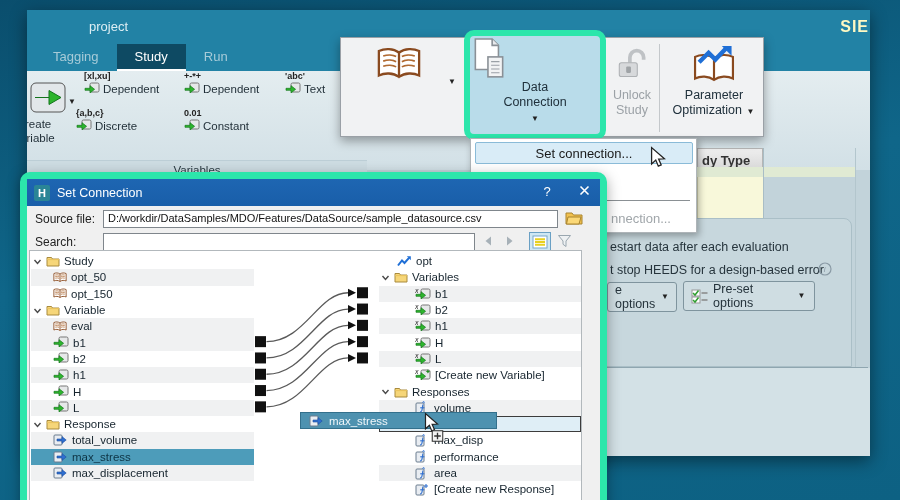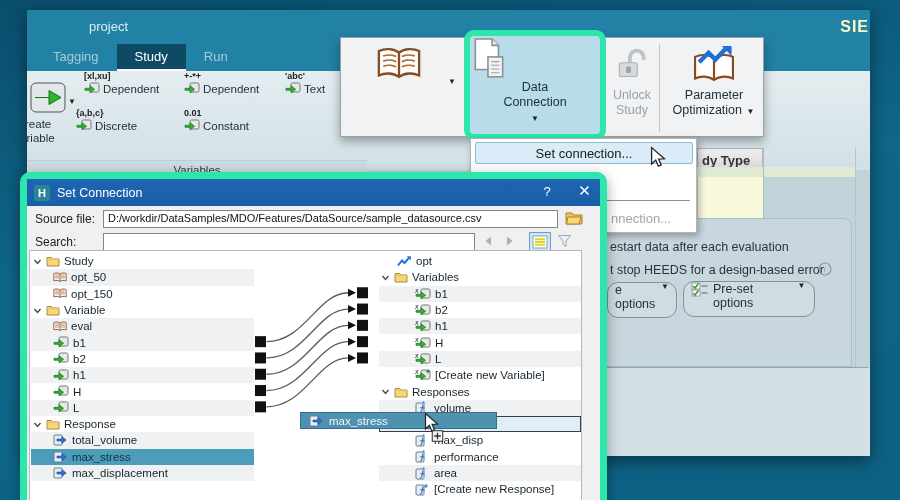--- a/index.html
+++ b/index.html
@@ -38,22 +38,22 @@
                font-size:13px; font-weight:bold; color:#333; padding:4px 0 0 4px; }
   .greenstrip { position:absolute; left:670px; top:157px; width:158px; height:10px; background:#e0ead3; }
   .yellowblock { position:absolute; left:670px; top:167px; width:66px; height:45px; background:#f8f8da; border-left:1px solid #cfcfb0; }
   .vline1 { position:absolute; left:736px; top:138px; width:1px; height:220px; background:#a9bdc5; }
   .vline2 { position:absolute; left:828px; top:138px; width:1px; height:307px; background:#b3c6cd; }
   .optpanel { position:absolute; left:575px; top:208px; width:250px; height:149px;
               background:#c7d7dd; border:1px solid #aabfc7; border-radius:8px 8px 0 0; }
   .bgtext { position:absolute; font-size:12.5px; color:#26343c; }
   .hline { position:absolute; left:500px; top:357px; width:341px; height:1px; background:#8fa6b0; }
   .lowersec { position:absolute; left:0; top:358px; width:843px; height:88px; background:#d3e1e6; }
-  .optbtn { position:absolute; height:36px; background:#cfdde2; border:1px solid #7f949e; border-radius:11px;
-            display:flex; gap:5px; padding:0 7px; font-size:12.5px; color:#26343c; }
+  .optbtn { position:absolute; height:30px; background:#cfdde2; border:1px solid #7f949e; border-radius:3px;
+            display:flex; align-items:center; gap:5px; padding:0 7px; font-size:12.5px; color:#26343c; }
   .infoicn { position:absolute; }
 
   
   .popup { position:absolute; left:340px; top:37px; width:424px; height:100px; background:#f1f2f3;
            border:1px solid #9aa0a6; box-shadow:0 4px 10px rgba(0,0,0,.35); }
   .pbtn { position:absolute; text-align:center; font-size:12.5px; color:#20313c; line-height:15px; }
   .pbtn .picn { display:flex; justify-content:center; margin-bottom:4px; }
   .pbtn.dis { color:#9ba1a6; }
   .hl-green { position:absolute; left:123px; top:-8px; width:142px; height:110px;
               border:6px solid #2ce6ab; border-radius:10px; background:#b9dcea; }

